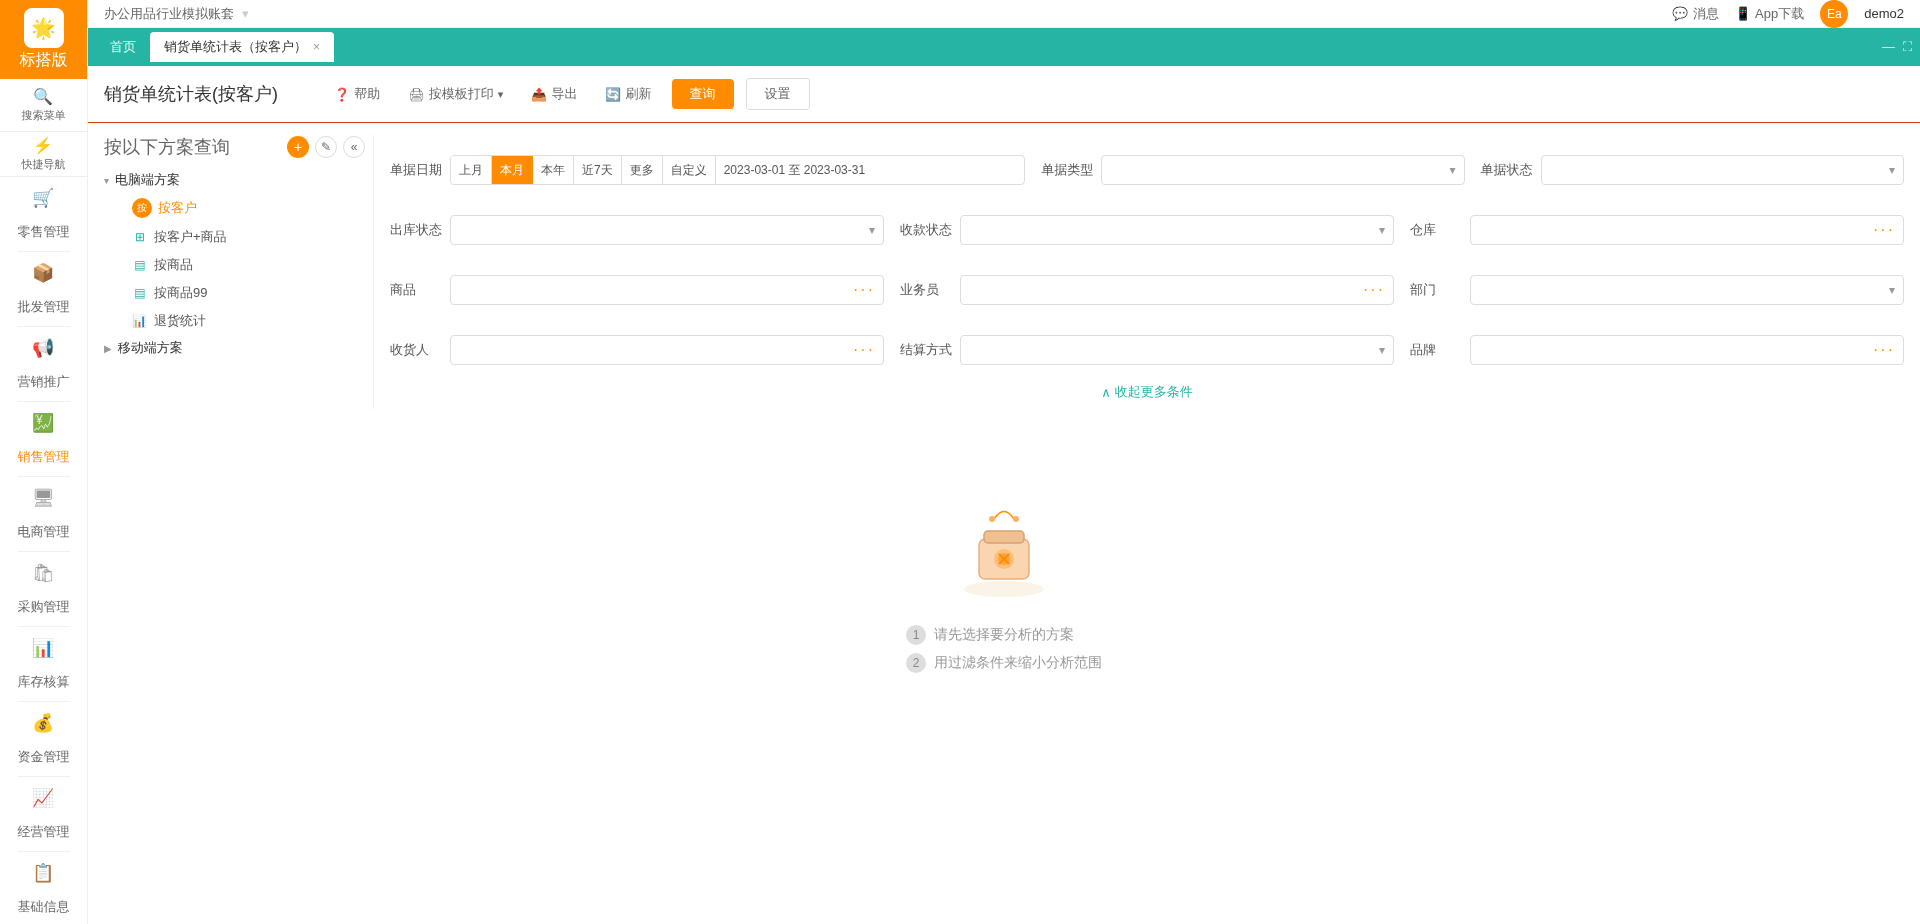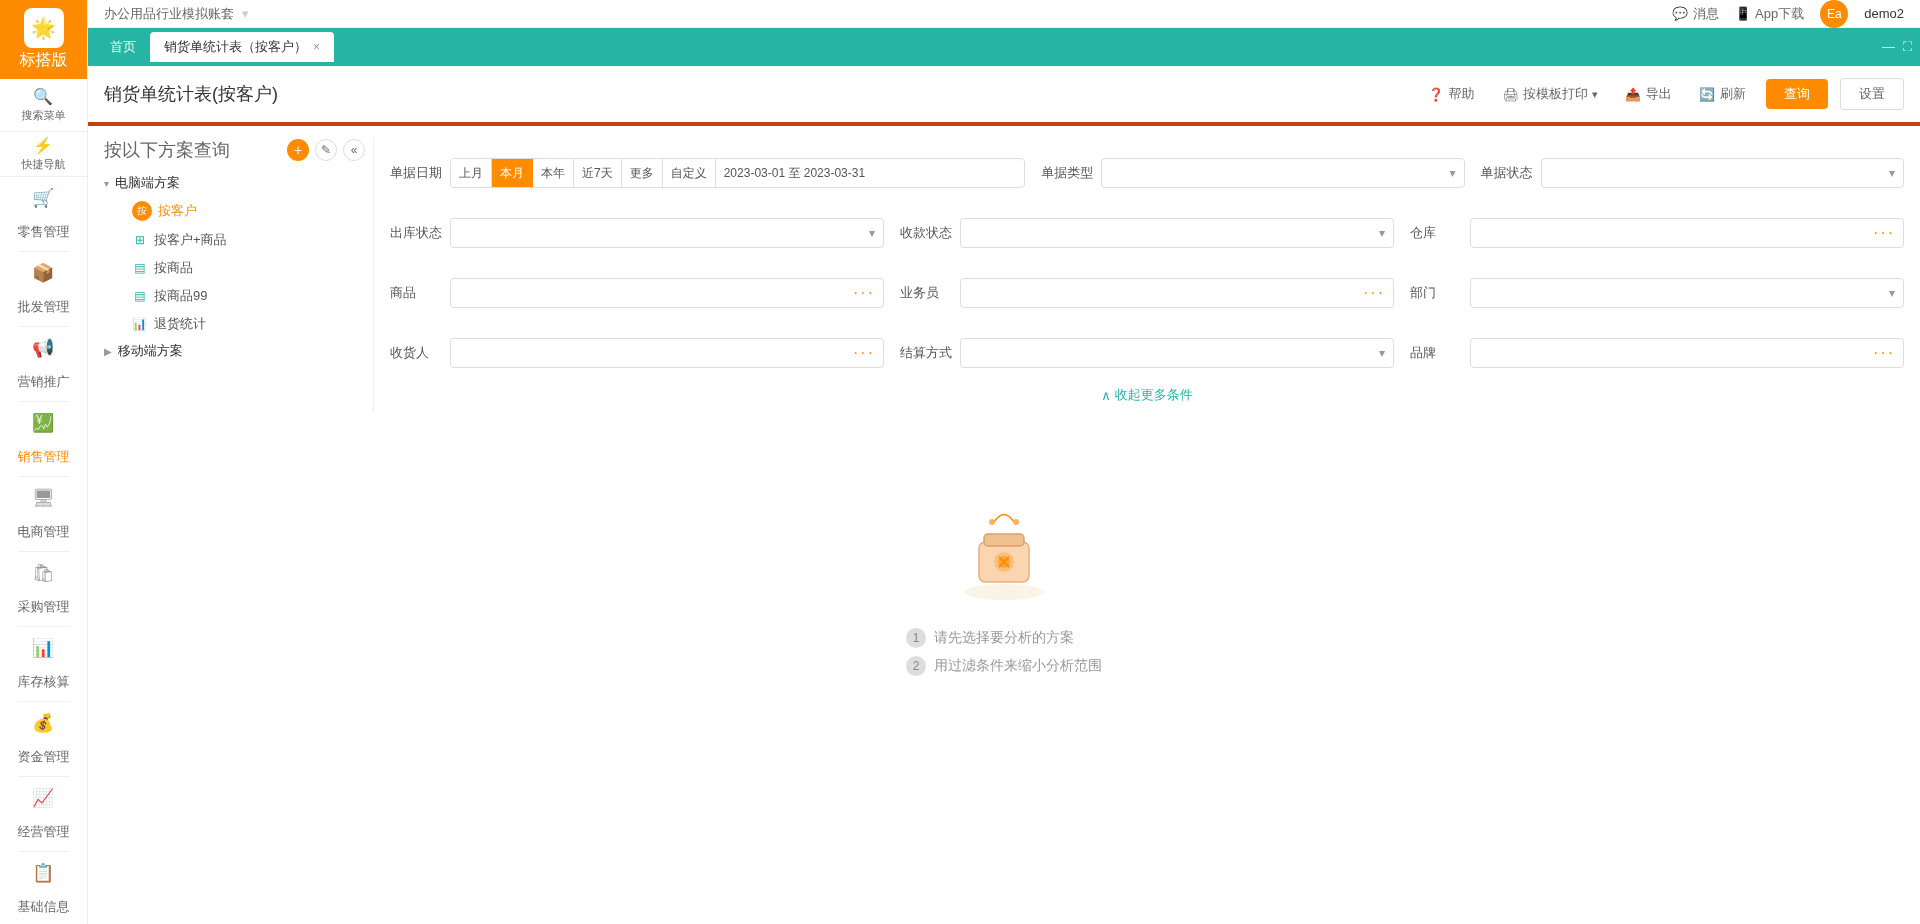--- a/index.html
+++ b/index.html
@@ -41,21 +41,21 @@
     .tab-item.active { background: #fff; color: #333; }
     .tab-item .close-icon { font-size: 12px; color: #999; }
     .tab-home { color: rgba(255,255,255,0.9); padding: 6px 14px; cursor: pointer; font-size: 13px; }
     .tab-expand { margin-left: auto; color: rgba(255,255,255,0.8); cursor: pointer; display: flex; gap: 8px; }
 
     
     .content { flex: 1; overflow-y: auto; background: #f5f5f5; padding: 0; }
     .page-content { background: #fff; margin: 0; min-height: 100%; }
 
     
-    .page-header { display: flex; align-items: center; justify-content: space-between; padding: 12px 16px; border-bottom: 4px solid #c2410c; gap: 48px; }
+    .page-header { display: flex; align-items: center; justify-content: flex-start; padding: 12px 16px; border-bottom: 1px solid #c2410c; gap: 48px; }
     .page-title { font-size: 18px; font-weight: 500; color: #333; }
     .page-actions { display: flex; align-items: center; gap: 12px; }
     .action-btn { display: flex; align-items: center; gap: 4px; font-size: 13px; color: #666; cursor: pointer; padding: 4px 8px; }
     .btn-primary { background: #ff8c00; color: #fff; border: none; border-radius: 4px; padding: 6px 18px; font-size: 13px; cursor: pointer; }
     .btn-secondary { background: #fff; color: #666; border: 1px solid #ddd; border-radius: 3px; padding: 6px 18px; font-size: 13px; cursor: pointer; }
 
     
     .filter-area { display: flex; padding: 12px 16px 0; gap: 0; }
     .filter-left { width: 270px; flex-shrink: 0; border-right: 1px solid #eee; padding-right: 8px; }
     .filter-right { flex: 1; padding-left: 16px; }

